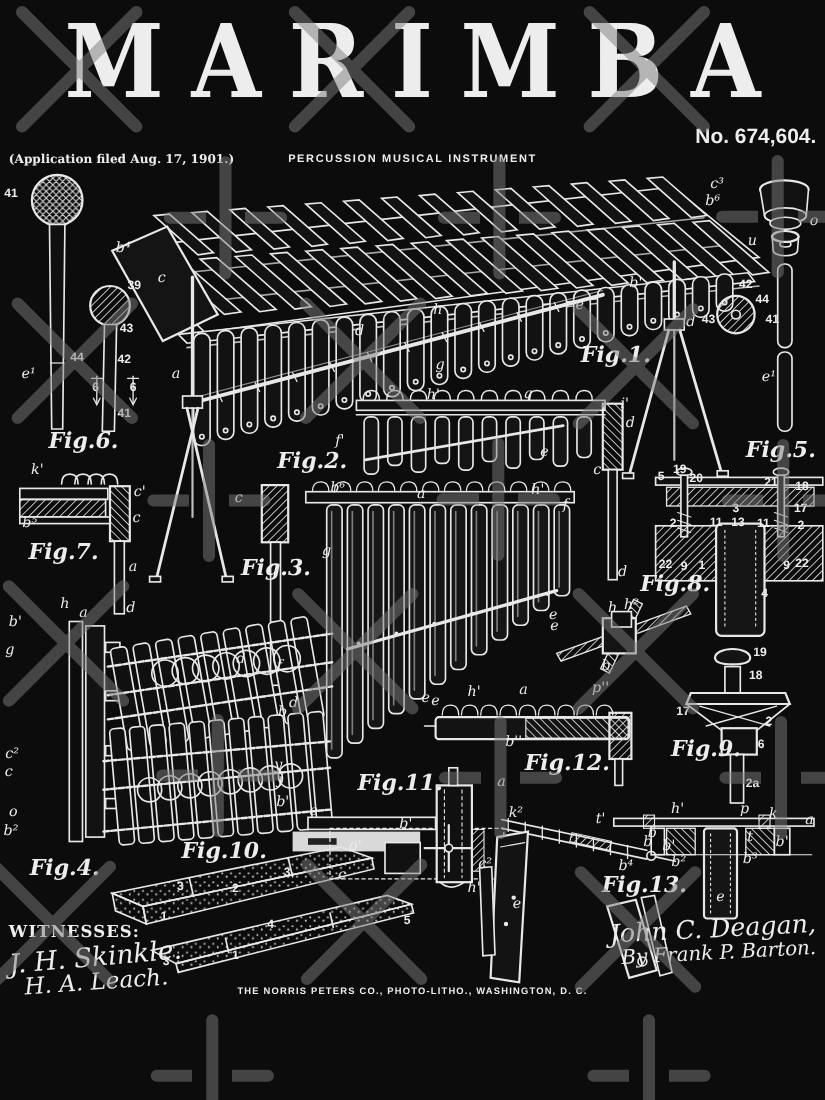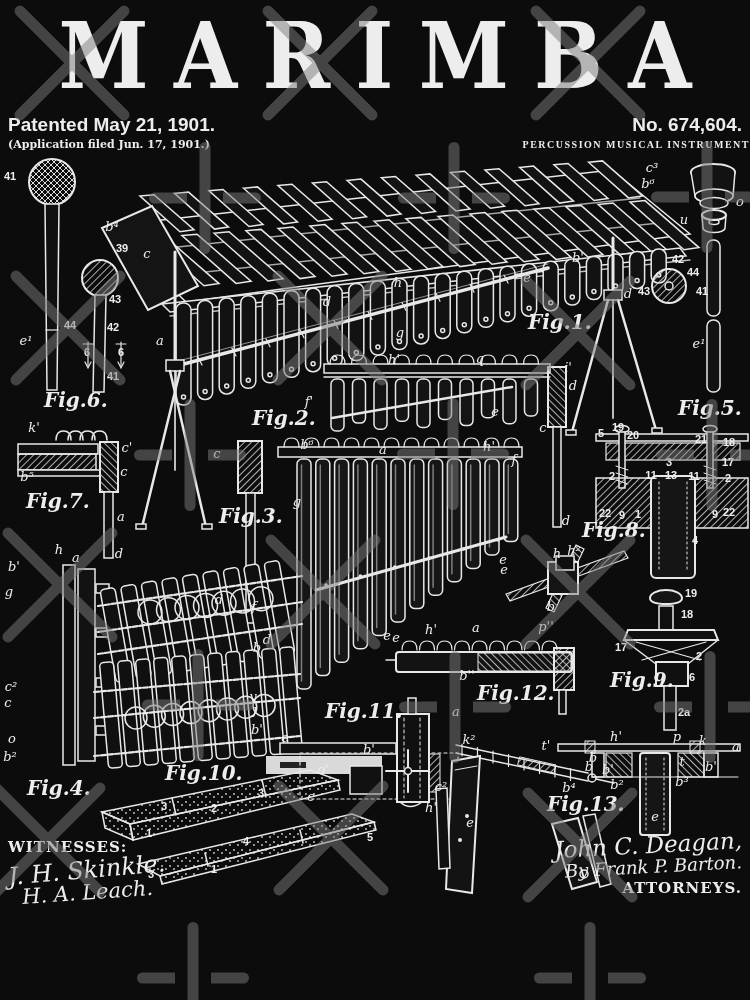--- a/index.html
+++ b/index.html
@@ -7,22 +7,22 @@
         font-family:"Liberation Sans",sans-serif;color:#ededed;}
   
   .title{position:absolute;top:10px;left:0;width:100%;text-align:center;
          font-family:"DejaVu Serif",serif;font-weight:bold;font-size:84px;line-height:1;
          letter-spacing:26px;text-indent:26px;white-space:nowrap;
          transform:scale(.97,1.1);transform-origin:top center;z-index:3;}
   .hdr{position:absolute;font-weight:bold;z-index:3;white-space:nowrap;}
   #pat{left:8px;top:114px;font-size:19px;}
   #app{left:8px;top:138px;font-size:11px;font-family:"DejaVu Serif",serif;}
   #nm{left:0;top:114px;width:100%;text-align:center;font-size:19px;}
-  #sub{left:0;top:139px;width:100%;text-align:right;font-size:10px;
-       font-family:Liberation Serif, serif;letter-spacing:1.5px;}
+  #sub{left:0;top:139px;width:100%;text-align:center;font-size:10px;
+       font-family:Liberation Sans, sans-serif;letter-spacing:1.5px;}
   #num{right:8px;top:114px;font-size:19px;}
   
   #art{position:absolute;left:0;top:0;z-index:1;}
   #overlay{position:absolute;left:0;top:0;width:750px;height:1000px;z-index:2;pointer-events:none;}
   .figlabel{position:absolute;font-family:"DejaVu Serif",serif;font-style:italic;font-weight:bold;
             font-size:20px;white-space:nowrap;}
   .co{position:absolute;transform:translate(-50%,-50%);white-space:nowrap;}
   .co-l{font-family:"DejaVu Serif",serif;font-style:italic;font-size:13px;}
   .co-n{font-size:11px;font-weight:bold;font-family:"Liberation Sans",sans-serif;}
   
@@ -43,22 +43,21 @@
   .sig{font-family:"DejaVu Serif",serif;font-style:italic;white-space:nowrap;}
   #footerline{position:absolute;left:0;top:896px;width:100%;text-align:center;font-size:8.5px;
         font-weight:bold;letter-spacing:1.1px;z-index:3;}
 </style>
 </head>
 <body>
 
 <div id="page">
 
   <div class="title">MARIMBA</div>
-  <div class="hdr" id="pat">Patented May 21, 1901.</div>
-  <div class="hdr" id="app">(Application filed Jun. 17, 1901.)</div>
+  <div class="hdr" id="app">(Application filed Aug. 17, 1901.)</div>
   <div class="hdr" id="sub">PERCUSSION MUSICAL INSTRUMENT</div>
   <div class="hdr" id="num">No. 674,604.</div>
 
   <svg id="art" width="750" height="1000" viewBox="0 0 750 1000" stroke="#e8e8e8" stroke-width="1.5" fill="none" stroke-linecap="round">
     <defs>
       <pattern id="h1" patternUnits="userSpaceOnUse" width="5" height="5" patternTransform="rotate(45)">
         <line x1="0" y1="0" x2="0" y2="5" stroke="#d9d9d9" stroke-width="1.6"></line>
       </pattern>
       <pattern id="h2" patternUnits="userSpaceOnUse" width="5" height="5" patternTransform="rotate(-45)">
         <line x1="0" y1="0" x2="0" y2="5" stroke="#d9d9d9" stroke-width="1.6"></line>
@@ -523,21 +522,21 @@
       <div class="figlabel" style="left: 44px; top: 388px;">Fig.6.</div>
       <div class="figlabel" style="left: 26px; top: 489px;">Fig.7.</div>
       <div class="figlabel" style="left: 582px; top: 518px;">Fig.8.</div>
       <div class="figlabel" style="left: 610px; top: 668px;">Fig.9.</div>
       <div class="figlabel" style="left: 165px; top: 761px;">Fig.10.</div>
       <div class="figlabel" style="left: 325px; top: 699px;">Fig.11.</div>
       <div class="figlabel" style="left: 477px; top: 681px;">Fig.12.</div>
       <div class="figlabel" style="left: 547px; top: 792px;">Fig.13.</div>
       <div class="co co-n" style="left: 10px; top: 176px;">41</div>
       <div class="co co-l" style="left: 26px; top: 340px;">e¹</div>
-      <div class="co co-n" style="left: 122px; top: 248px;">39</div>
+      <div class="co co-n" style="left: 122px; top: 260px;">39</div>
       <div class="co co-n" style="left: 115px; top: 299px;">43</div>
       <div class="co co-n" style="left: 113px; top: 327px;">42</div>
       <div class="co co-n" style="left: 70px; top: 325px;">44</div>
       <div class="co co-n" style="left: 113px; top: 376px;">41</div>
       <div class="co co-n" style="left: 87px; top: 352px;">6</div>
       <div class="co co-n" style="left: 121px; top: 352px;">6</div>
       <div class="co co-l" style="left: 652px; top: 167px;">c³</div>
       <div class="co co-l" style="left: 740px; top: 201px;">o</div>
       <div class="co co-l" style="left: 684px; top: 219px;">u</div>
       <div class="co co-n" style="left: 678px; top: 259px;">42</div>
@@ -660,23 +659,23 @@
 
   <div class="blk" style="left:8px;top:838px;">
     <div class="small-cap">WITNESSES:</div>
     <div class="sig" style="font-size:24px;transform:rotate(-5deg);margin-top:0px;">J. H. Skinkle.</div>
     <div class="sig" style="font-size:21px;transform:rotate(-4deg);margin-left:14px;margin-top:-4px;">H. A. Leach.</div>
   </div>
 
   <div class="blk" style="left:480px;top:836px;width:262px;text-align:right;">
     <div class="sig" style="font-size:23px;transform:rotate(-3deg);margin-top:-2px;">John C. Deagan,</div>
     <div class="sig" style="font-size:18px;transform:rotate(-3deg);margin-top:-2px;">By Frank P. Barton.</div>
-    <div class="small-cap">ATTORNEYS.</div>
   </div>
 
+  <div id="footerline">THE NORRIS PETERS CO., PHOTO-LITHO., WASHINGTON, D. C.</div>
 <div class="wm wm-x" style="left: 72px; top: 63px;"></div>
     <div class="wm wm-x" style="left: 320px; top: 63px;"></div>
     <div class="wm wm-x" style="left: 588px; top: 63px;"></div>
     <div class="wm wm-x" style="left: 68px; top: 328px;"></div>
     <div class="wm wm-x" style="left: 330px; top: 328px;"></div>
     <div class="wm wm-x" style="left: 578px; top: 333px;"></div>
     <div class="wm wm-x" style="left: 60px; top: 585px;"></div>
     <div class="wm wm-x" style="left: 323px; top: 592px;"></div>
     <div class="wm wm-x" style="left: 578px; top: 592px;"></div>
     <div class="wm wm-x" style="left: 48px; top: 840px;"></div>

